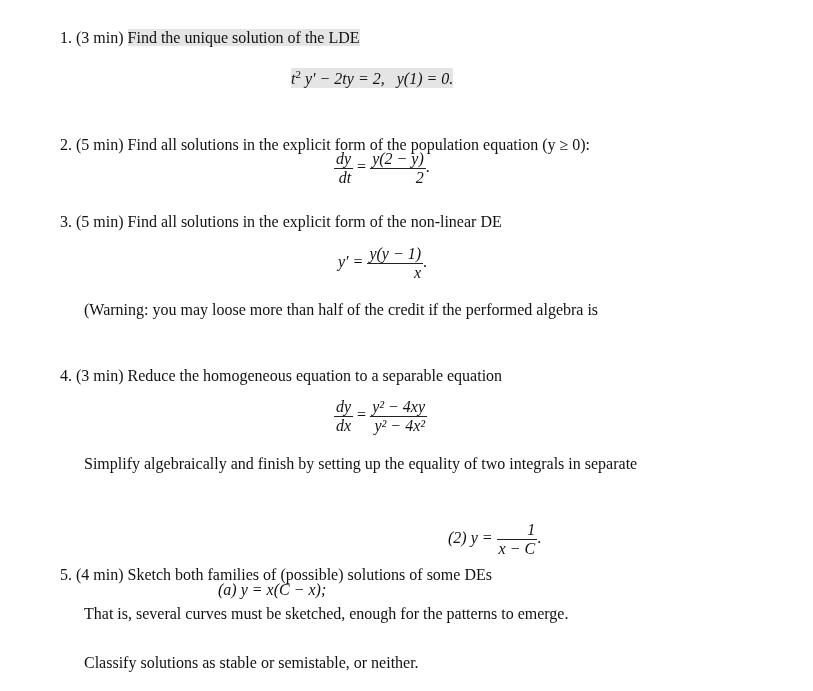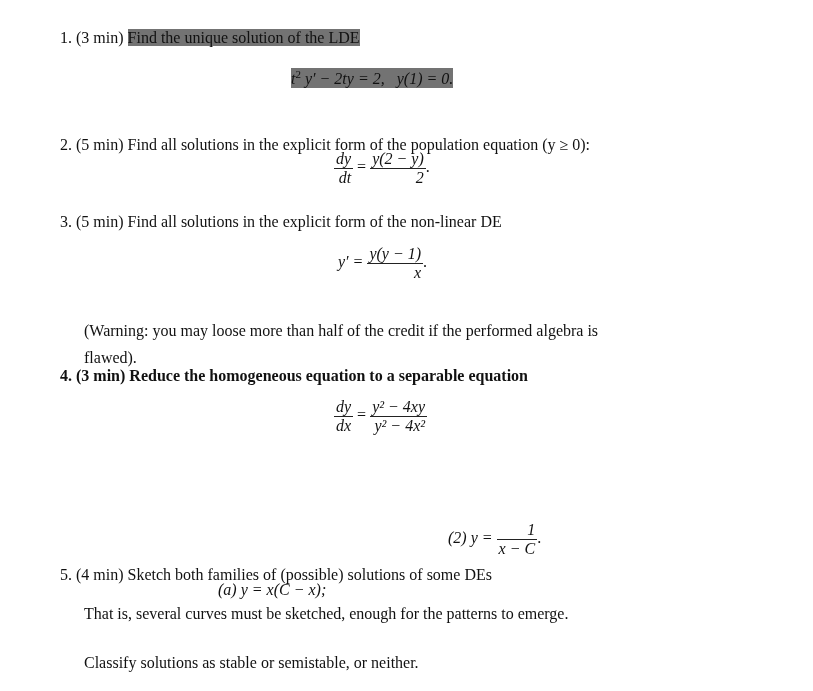--- a/index.html
+++ b/index.html
@@ -3,21 +3,21 @@
 <meta charset="utf-8">
 <style>
   html, body { margin: 0; padding: 0; background: #ffffff; }
   body {
     width: 813px; height: 691px; position: relative; overflow: hidden;
     font-family: "DejaVu Serif", "Liberation Serif", serif;
     color: #111111;
     font-size: 15px;
   }
   .abs { position: absolute; white-space: nowrap; }
-  .hl { background: #737373; }
+  .hl { background: #e5e5e5; }
   .it { font-style: italic; }
   .frac { display: inline-block; vertical-align: middle; text-align: right; position: relative; }
   .frac > span { display: block; padding: 0 2px; }
   .frac .top { border-bottom: 1px solid #222; }
   .eq { position: absolute; font-family: "Liberation Serif", serif; font-size: 16px; }
   .para { position: absolute; font-family: "Liberation Serif", serif; font-size: 16px; line-height: 27px; }
   .t { font-family: "Liberation Serif", serif; font-size: 16px; }
 </style>
 </head>
 <body>
@@ -46,36 +46,36 @@
 
 <div class="abs t" style="left:60px; top:213px;">
   <span>3.</span>
   <span>(5 min)</span>
   <span>Find all solutions in the explicit form of the non-linear DE</span>
 </div>
 <div class="eq" style="left:338px; top:245px;">
   <span class="it">y′ =</span>
   <span class="frac it"><span class="top">y(y − 1)</span><span>x</span></span><span>.</span>
 </div>
-<div class="para" style="left:84px; top:296px;margin-top:21px;">
+<div class="para" style="left:84px; top:296px;">
   <div>(Warning:  you may loose more than half of the credit if the performed algebra is</div>
-  <div>flawed).</div>
 </div>
 
-<div class="abs t" style="left:60px; top:367px;font-weight:bold;">
+<div class="abs t" style="left:60px; top:367px;">
   <span>4.</span>
   <span>(3 min)</span>
   <span>Reduce the homogeneous equation to a separable equation</span>
 </div>
 <div class="eq" style="left:334px; top:398px;">
   <span class="frac it"><span class="top">dy</span><span>dx</span></span>
   <span>=</span>
   <span class="frac it"><span class="top">y² − 4xy</span><span>y² − 4x²</span></span>
 </div>
 <div class="para" style="left:84px; top:450px;">
+  <div>Simplify algebraically and finish by setting up the equality of two integrals in separate</div>
 </div>
 
 <div class="abs t" style="left:60px; top:520px;margin-top:46px;">
   <span>5.</span>
   <span>(4 min)</span>
   <span>Sketch both families of (possible) solutions of some DEs</span>
 </div>
 <div class="eq it" style="left:218px; top:581px;">(a) y = x(C − x);</div>
 <div class="eq" style="left:448px; top:521px;">
   <span class="it">(2) y =</span>

